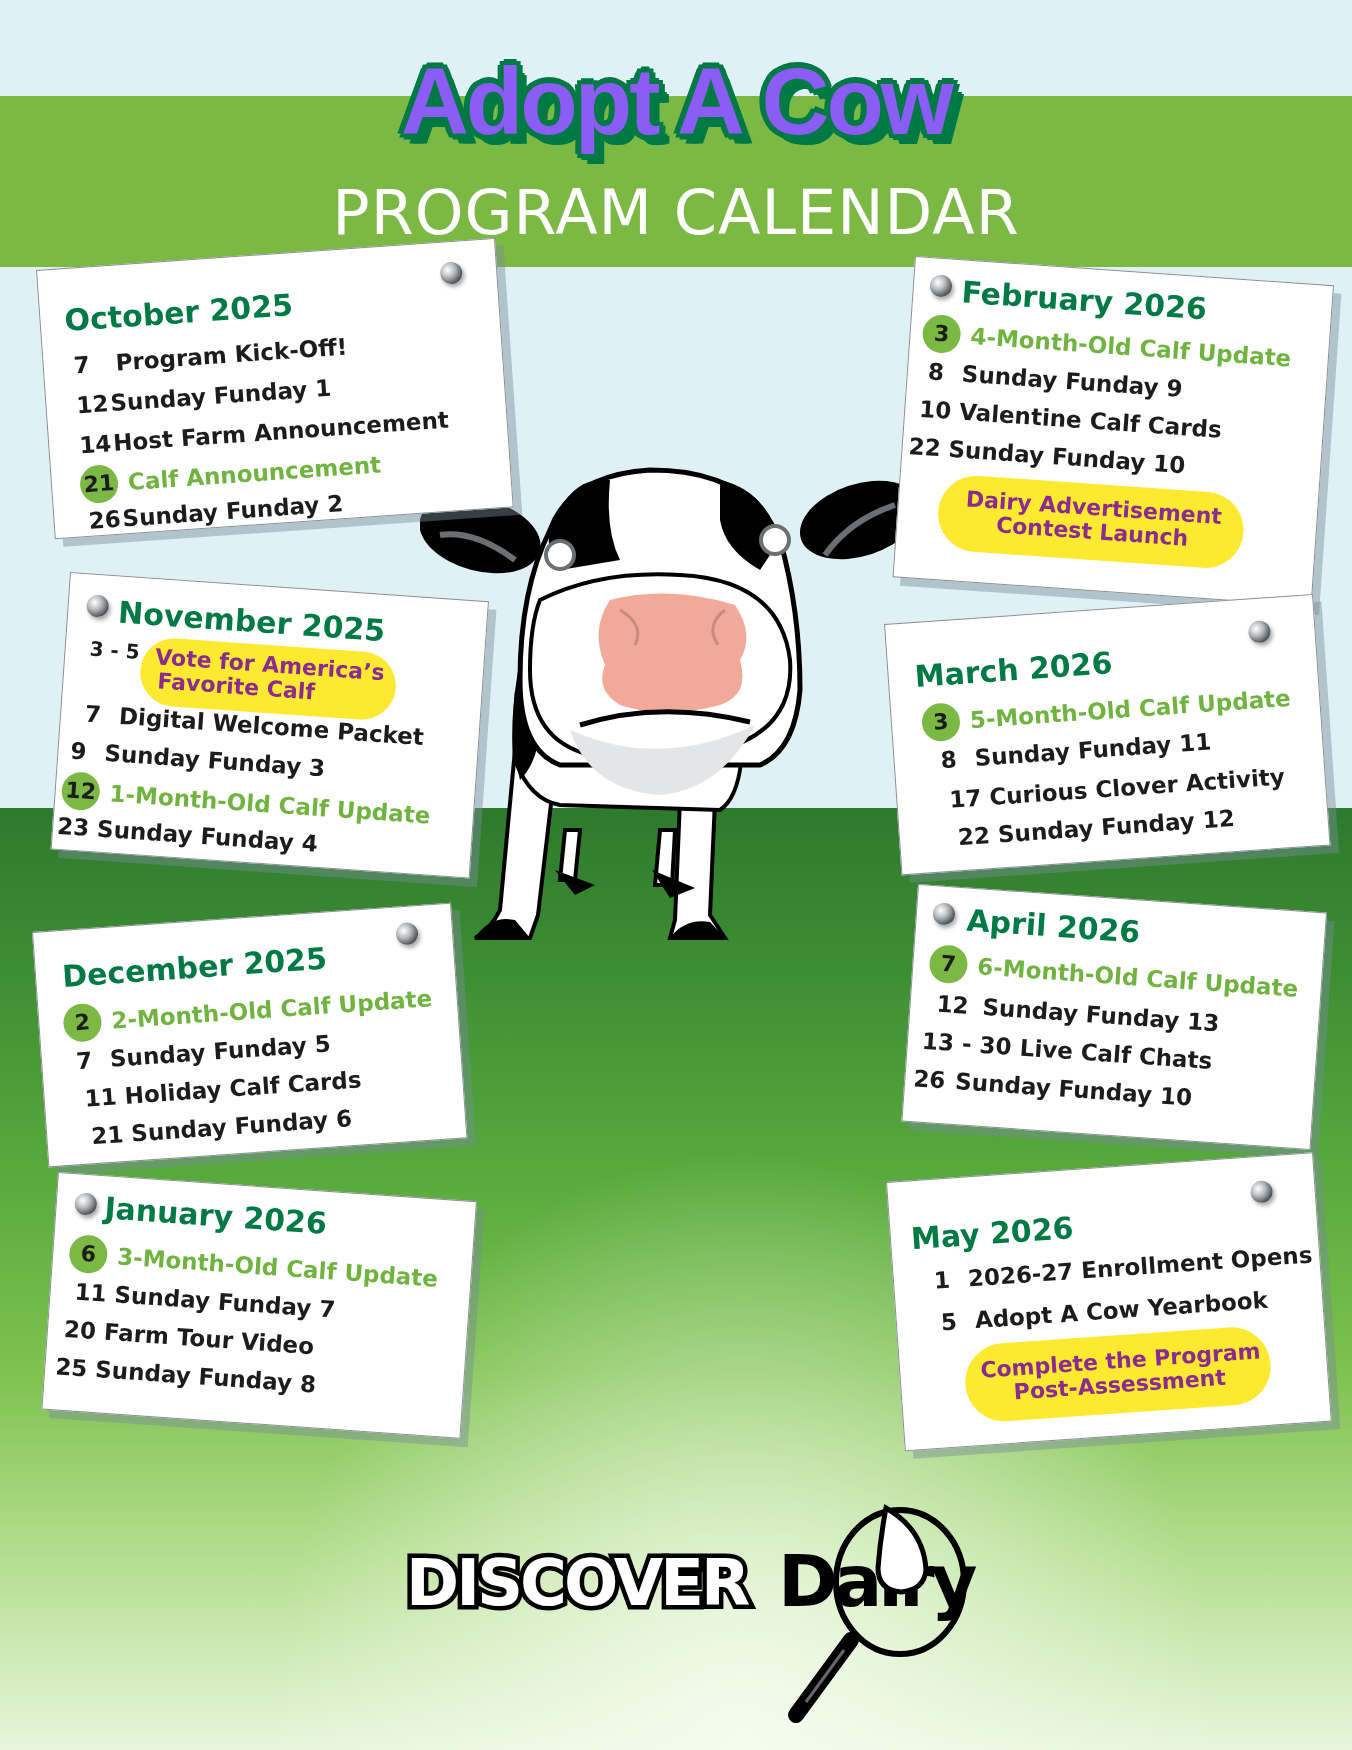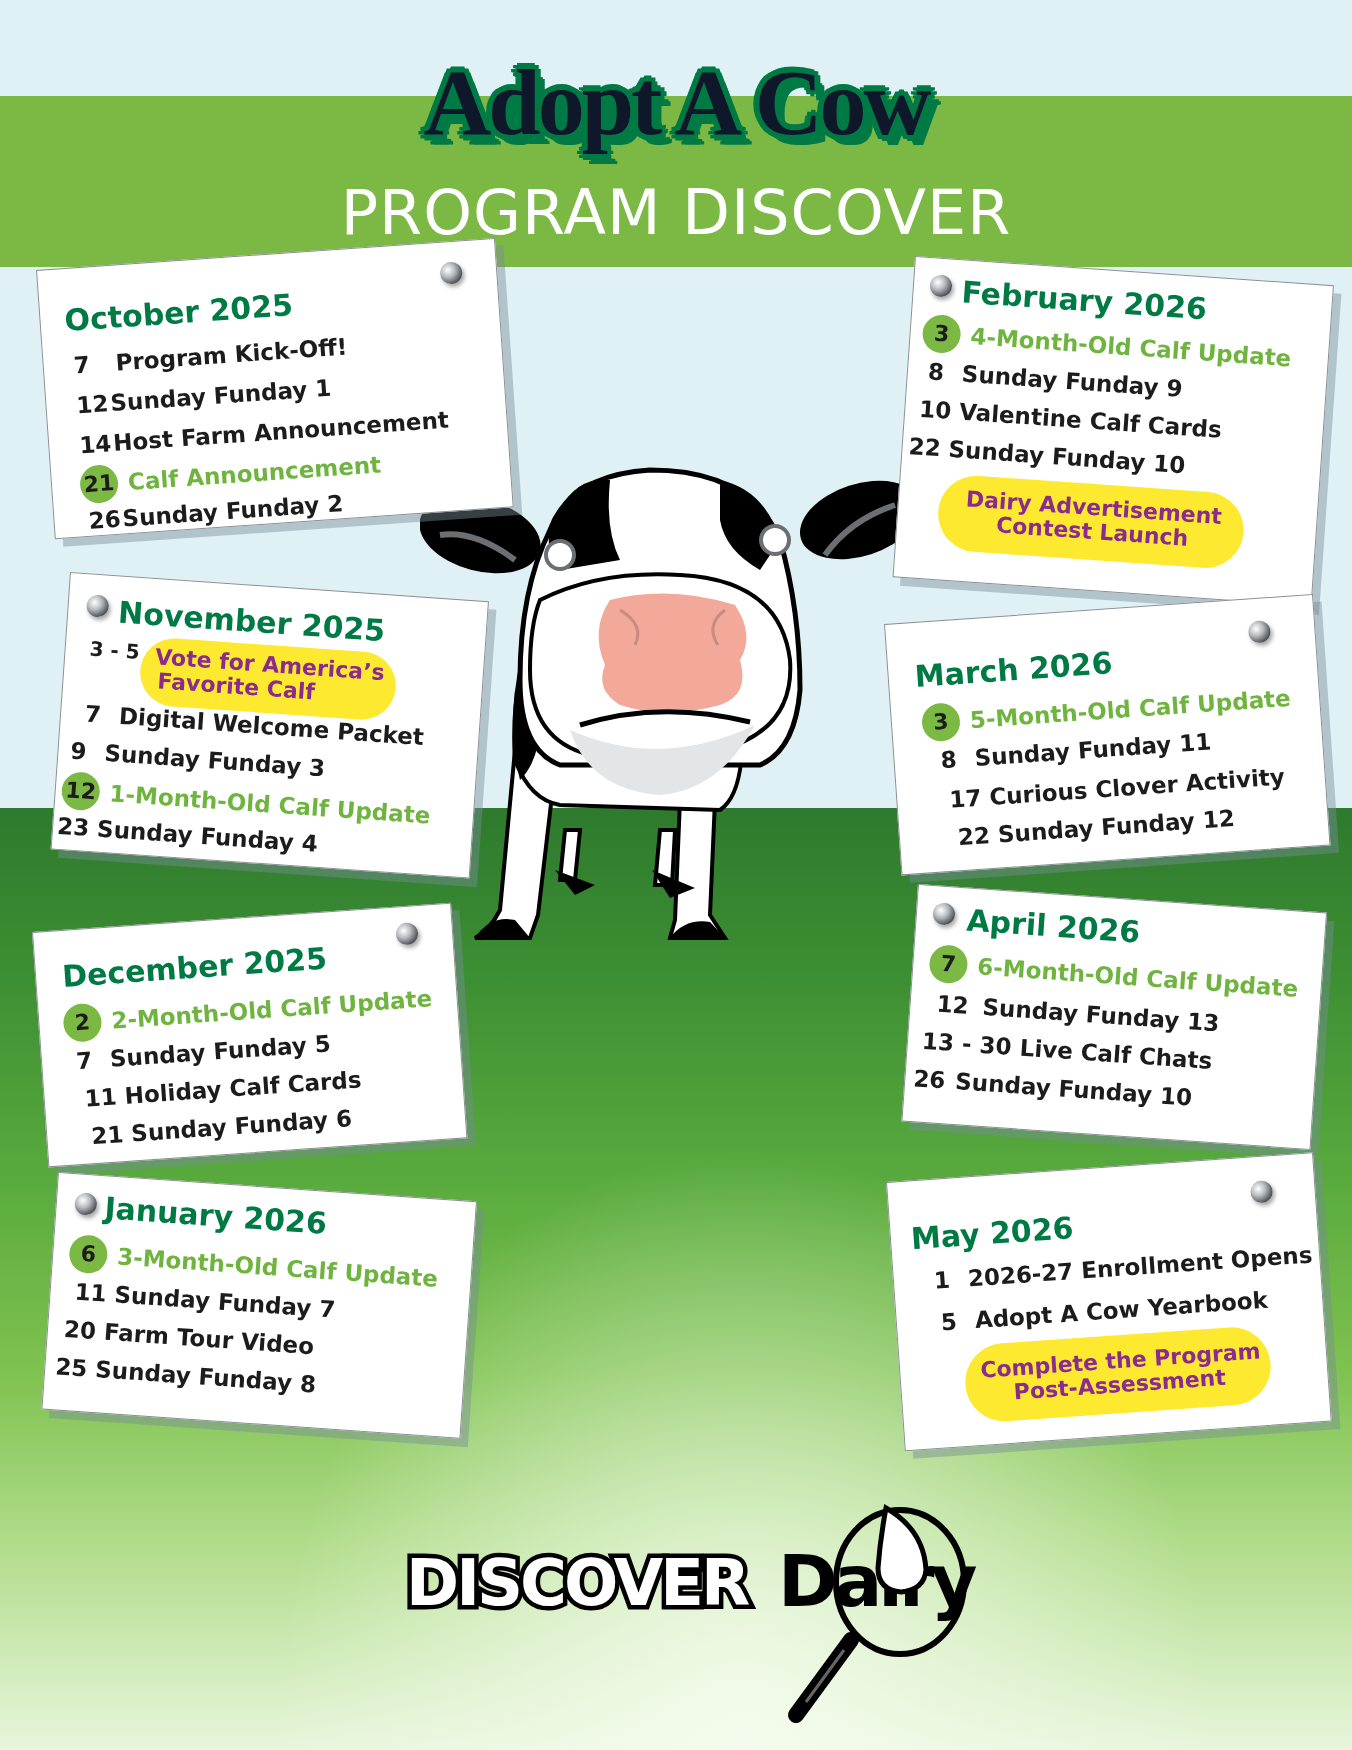--- a/index.html
+++ b/index.html
@@ -15,22 +15,22 @@
     position: absolute; left: 0; top: 808px; width: 1352px; height: 942px;
     background: linear-gradient(180deg, #2e7a2e 0%, #3d8f33 18%, #5aab3e 40%, #7fc250 60%, #b0dc8a 78%, #e8f6dc 100%);
   }
   .ground::after {
     content: ""; position: absolute; left: 0; top: 0; right: 0; bottom: 0;
     background: radial-gradient(ellipse at 55% 100%, rgba(245,252,238,0.95) 0%, rgba(245,252,238,0) 45%);
   }
 
   .title-main {
     position: absolute; left: 0; width: 1352px; top: 48px; text-align: center;
-    font-family: Liberation Serif, serif; font-weight: bold; font-size: 94px; letter-spacing: -3px;
-    color: #0f172a;
+    font-family: Liberation Sans, sans-serif; font-weight: bold; font-size: 94px; letter-spacing: -3px;
+    color: #8b5cf6;
     -webkit-text-stroke: 0px;
     text-shadow:
       0 0 0 #007a45,
       4px 4px 0 #007a45, -4px -4px 0 #007a45, 4px -4px 0 #007a45, -4px 4px 0 #007a45,
       6px 0 0 #007a45, -6px 0 0 #007a45, 0 6px 0 #007a45, 0 -6px 0 #007a45,
       8px 8px 0 #007a45, 10px 10px 0 #007a45, 6px 10px 0 #007a45;
   }
   .title-sub {
     position: absolute; left: 0; width: 1352px; top: 176px; text-align: center;
     font-family: "DejaVu Sans", sans-serif; font-size: 62px; font-weight: normal;
@@ -76,21 +76,21 @@
   .logo { position: absolute; left: 396px; top: 1490px; width: 600px; height: 250px; }
 </style>
 </head>
 <body>
 
 <div class="sky"></div>
 <div class="banner"></div>
 <div class="ground"></div>
 
 <div class="title-main">Adopt A Cow</div>
-<div class="title-sub">PROGRAM DISCOVER</div>
+<div class="title-sub">PROGRAM CALENDAR</div>
 
 <svg class="cow" viewBox="0 0 520 520">
 
   <g stroke="#000" stroke-width="4" fill="#fff">
     <path d="M95 290 L80 450 Q70 470 55 478 L110 478 L118 455 L135 310 Z"></path>
     <path d="M260 340 L255 460 L250 478 L305 478 L290 455 L295 340 Z"></path>
     <path d="M145 370 L140 420 L155 420 L160 370 Z"></path>
     <path d="M240 370 L235 425 L252 425 L255 370 Z"></path>
   </g>
   <g fill="#000">

